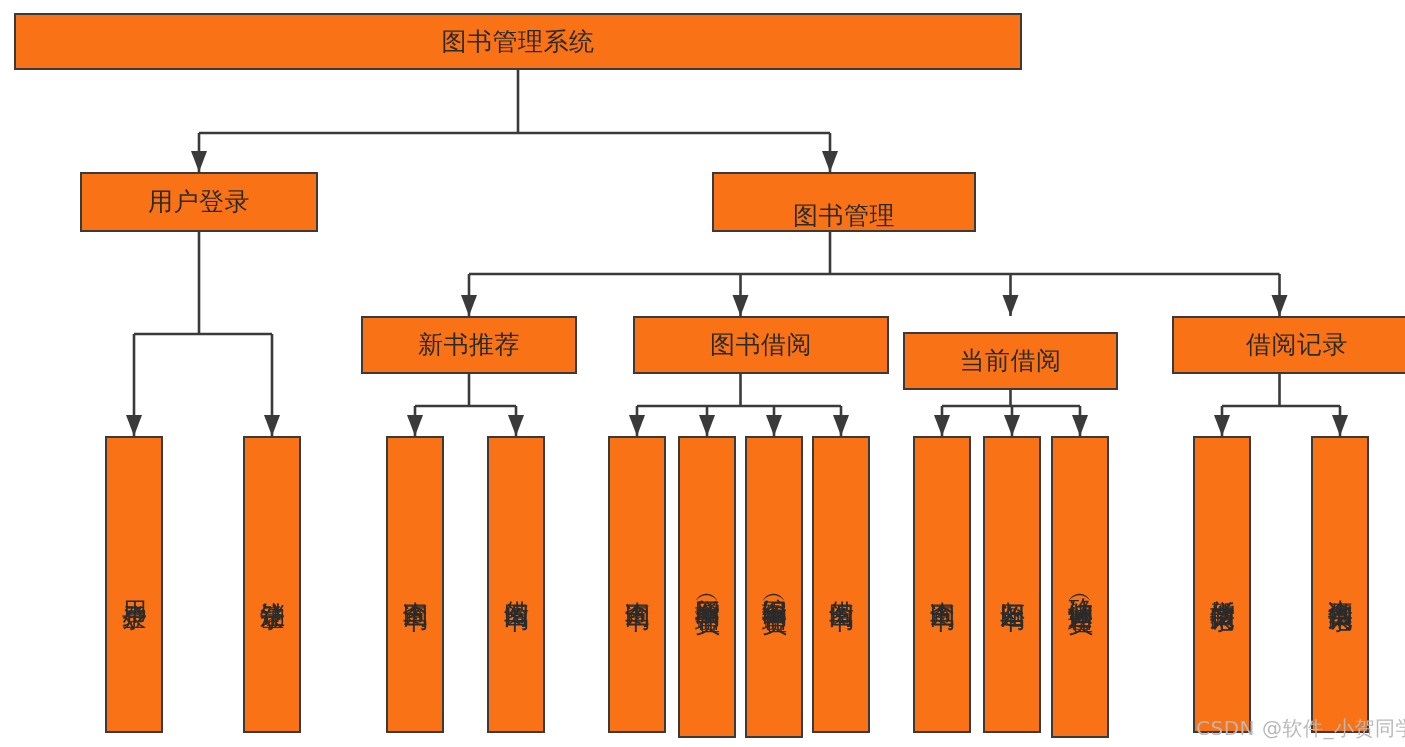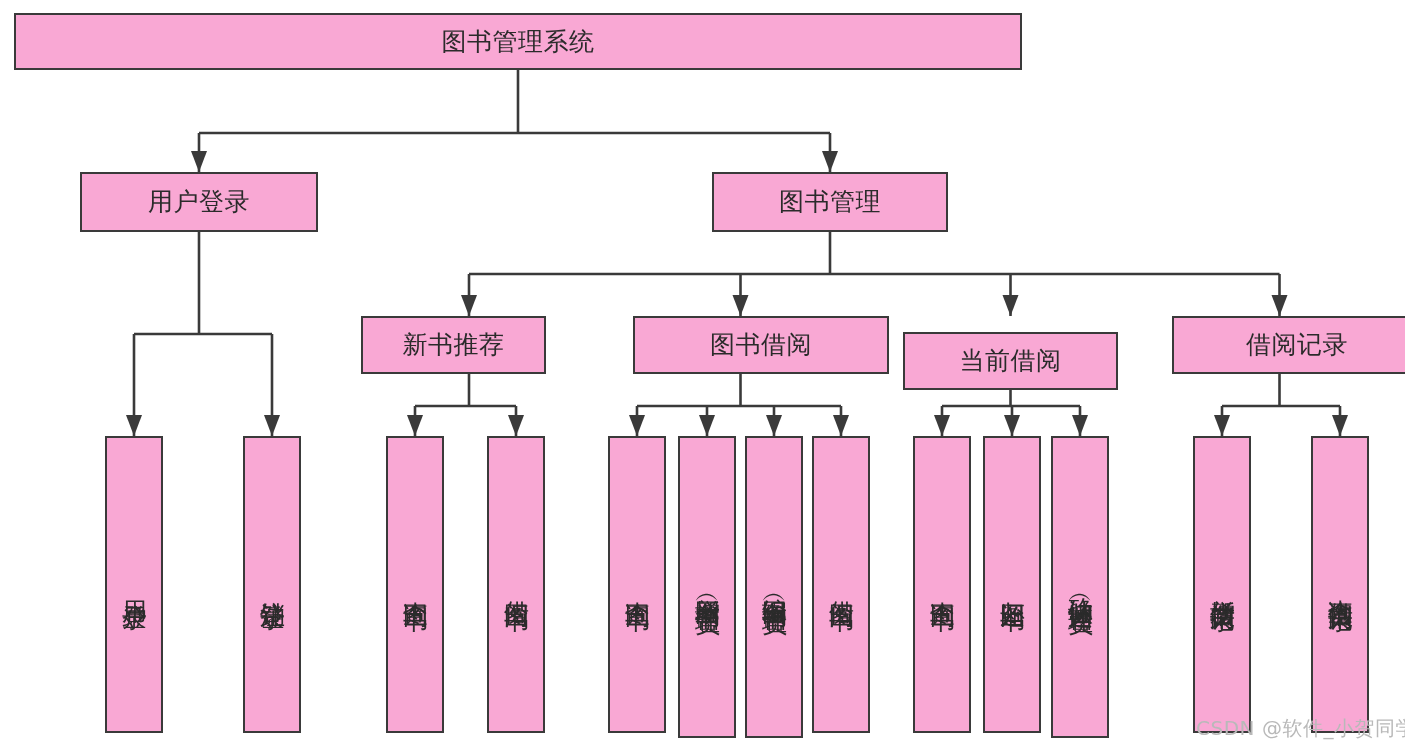--- a/index.html
+++ b/index.html
@@ -22,21 +22,21 @@
     position: absolute;
     left: 0;
     top: 0;
     width: 1405px;
     height: 747px;
     pointer-events: none;
   }
   .node {
     position: absolute;
     box-sizing: border-box;
-    background: #f9a8d4;
+    background: #f97316;
     border: 2.5px solid #3a3a3a;
     display: flex;
     align-items: center;
     justify-content: center;
     overflow: hidden;
   }
   .node .label {
     color: #2b2b2b;
     text-align: center;
     line-height: 1.18;
@@ -135,24 +135,24 @@
       </g>
   </svg>
 
   <div id="node-layer">
       <div class="node root horiz" style="left: 14px; top: 13px; width: 1008px; height: 57px;">
         <span class="label">图书管理系统</span>
       </div>
       <div class="node horiz" style="left: 80px; top: 172px; width: 238px; height: 60px;">
         <span class="label">用户登录</span>
       </div>
-      <div class="node horiz" style="left: 712px; top: 172px; width: 236px; height: 60px;">
+      <div class="node horiz" style="left: 712px; top: 172px; width: 264px; height: 60px; align-items: flex-end;">
         <span class="label">图书管理</span>
       </div>
-      <div class="node horiz" style="left: 361px; top: 316px; width: 185px; height: 58px;">
+      <div class="node horiz" style="left: 361px; top: 316px; width: 216px; height: 58px;">
         <span class="label">新书推荐</span>
       </div>
       <div class="node horiz" style="left: 633px; top: 316px; width: 256px; height: 58px;">
         <span class="label">图书借阅</span>
       </div>
       <div class="node horiz" style="left: 903px; top: 332px; width: 215px; height: 58px;">
         <span class="label">当前借阅</span>
       </div>
       <div class="node horiz" style="left: 1172px; top: 316px; width: 250px; height: 58px;">
         <span class="label">借阅记录</span>

